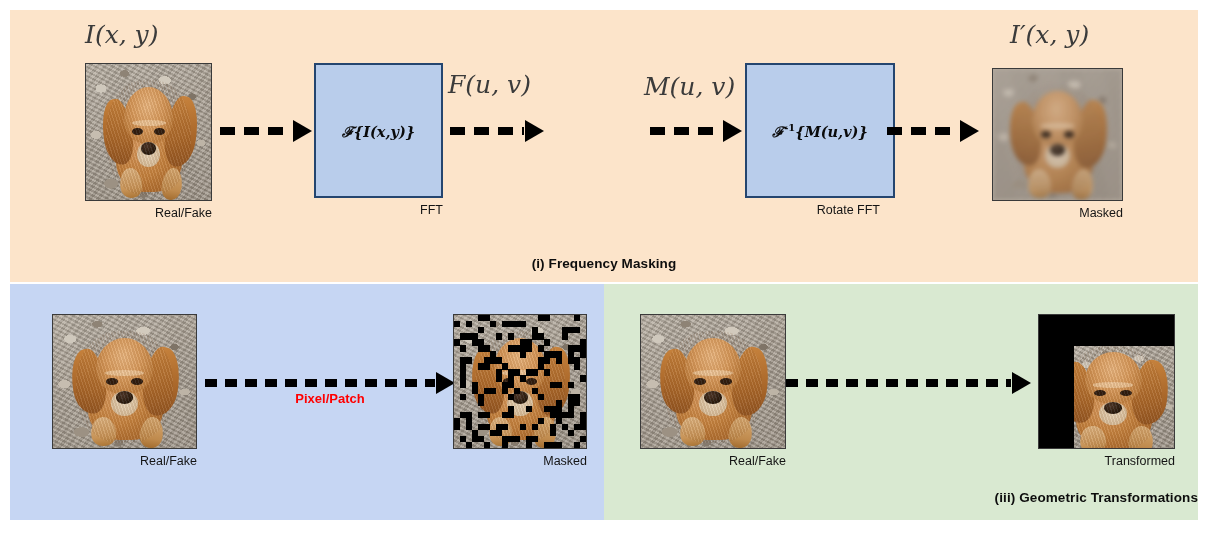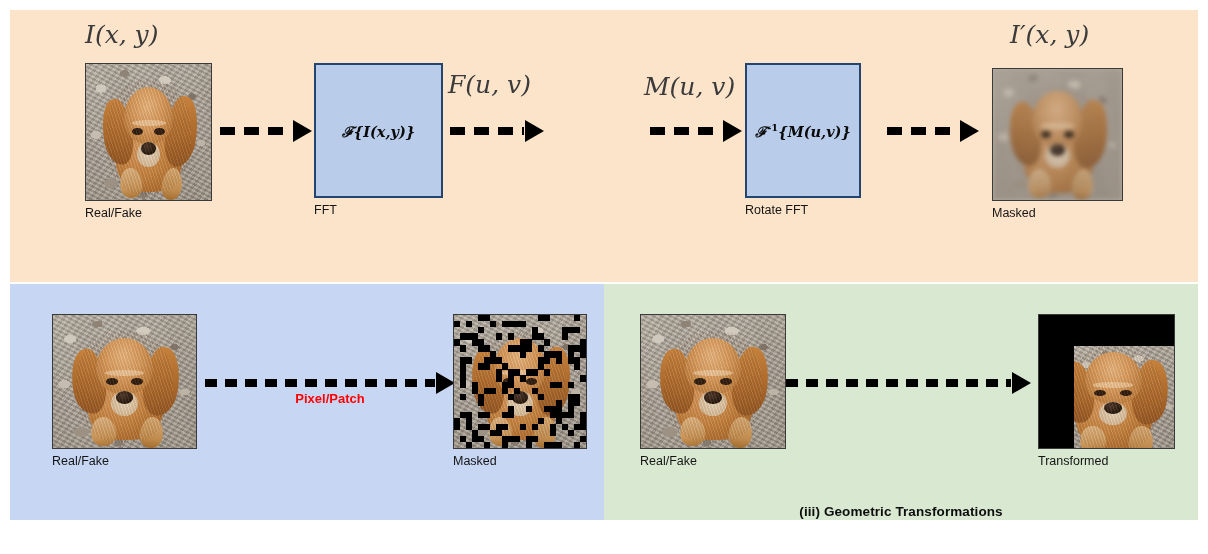--- a/index.html
+++ b/index.html
@@ -86,21 +86,21 @@
   
   .procbox{position:absolute;background:#b9cdeb;border:2.5px solid #24456f;
     box-sizing:border-box;display:flex;align-items:center;justify-content:center;}
   .procbox .formula{font-family:"DejaVu Serif",serif;font-weight:bold;font-style:italic;
     font-size:14.5px;color:#0a0a0a;white-space:nowrap;}
   .procbox .formula sup{font-size:10px;font-style:normal;font-weight:bold;}
 
   
   .mathlabel{position:absolute;font-family:"DejaVu Serif",serif;font-style:italic;
     font-size:25px;color:#3b3b3b;white-space:nowrap;}
-  .capt{position:absolute;font-size:12.5px;color:#141414;text-align:left;white-space:nowrap;}
+  .capt{position:absolute;font-size:12.5px;color:#141414;text-align:right;white-space:nowrap;}
   .redlabel{position:absolute;color:#ff0000;font-weight:bold;font-size:13px;
     text-align:center;line-height:1.12;white-space:nowrap;}
 
   
   .arrow{position:absolute;height:9px;display:flex;align-items:center;}
   .arrow .dashes{height:8px;flex:1;
     background-image:linear-gradient(to right,#000 0 62%,transparent 62% 100%);
     background-size:24px 8px;background-repeat:repeat-x;}
   .arrow .head{width:0;height:0;border-top:11px solid transparent;
     border-bottom:11px solid transparent;border-left:19px solid #000;margin-left:1px;}
@@ -153,21 +153,21 @@
     </div>
 
 
     <div class="arrow" style="left:640px;top:116px;width:92px;">
       <div class="dashes"></div>
       <div class="head"></div>
     </div>
 
     <div class="mathlabel" style="left:634px;top:62px;">M(u, v)</div>
 
-    <div class="procbox" id="ifft-box" style="left:735px;top:53px;width:116px;height:135px;text-align:center;">
+    <div class="procbox" id="ifft-box" style="left:735px;top:53px;width:150px;height:135px;text-align:center;">
       <span class="formula"><span>ℱ</span><sup>-1</sup><span>{M(u,v)}</span></span>
     </div>
     <div class="capt" style="left:735px;top:193px;width:135px;">Rotate FFT</div>
 
     <div class="arrow" style="left:877px;top:116px;width:92px;">
       <div class="dashes"></div>
       <div class="head"></div>
     </div>
 
     <div class="mathlabel" style="left:1000px;top:10px;">I′(x, y)</div>
@@ -185,20 +185,21 @@
           <div class="muzzle"></div>
             <div class="nose"></div>
           <div class="pawL"></div>
             <div class="pawR"></div>
             <div class="fur"></div>
         </div>
       </div>
     </div>
     <div class="capt" style="left:982px;top:196px;width:131px;">Masked</div>
 
+    <div class="panel-caption" style="left:0;top:246px;">(i) Frequency Masking</div>
   </div>
 
   <div class="panel" id="panel-spatial">
 
     <div class="imgbox" id="spat-input" style="left:42px;top:30px;width:145px;height:135px;">
       <div class="scene">
         <div class="ground"></div>
         <div class="dog">
           <div class="torso"></div>
             <div class="earL"></div>
@@ -451,16 +452,16 @@
               <div class="nose"></div>
             <div class="pawL"></div>
               <div class="pawR"></div>
               <div class="fur"></div>
           </div>
         </div>
       </div>
     </div>
     <div class="capt" style="left:434px;top:170px;width:137px;">Transformed</div>
 
-    <div class="panel-caption" style="left:0;top:220px;">(iii) Geometric Transformations</div>
+    <div class="panel-caption" style="left:0;top:206px;text-align:right;">(iii) Geometric Transformations</div>
   </div>
 
 </div>
 
 </body></html>

